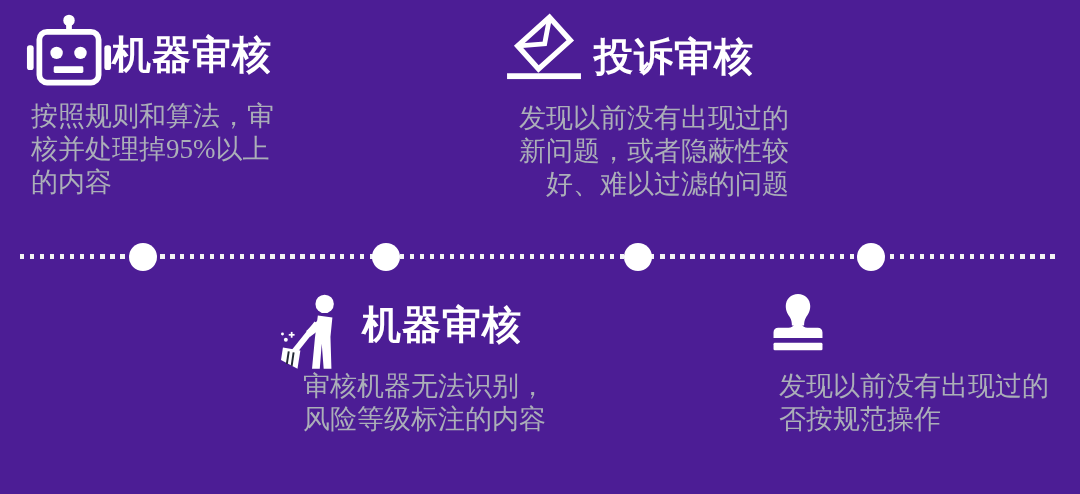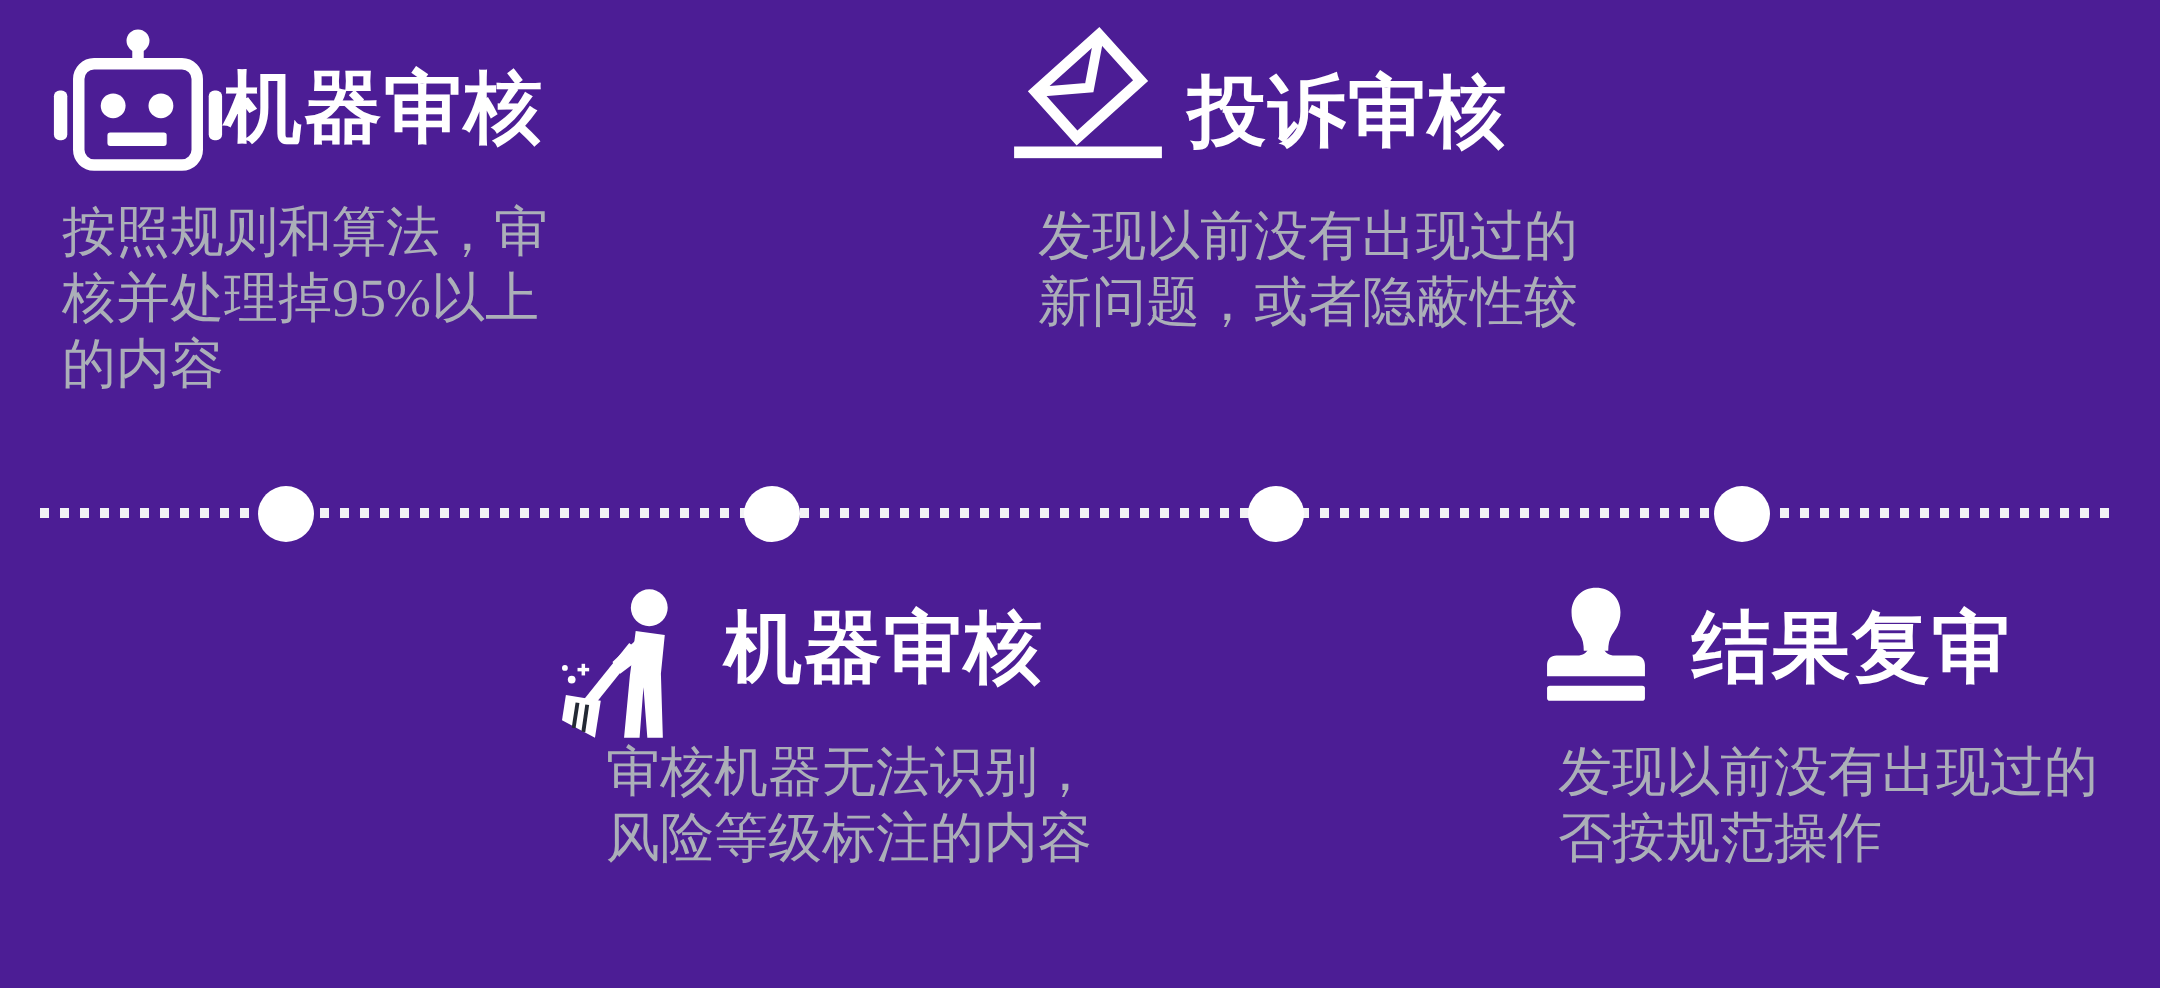--- a/index.html
+++ b/index.html
@@ -110,20 +110,21 @@
         <rect x="19" y="16" width="44" height="32" fill="none" stroke="#fff" stroke-width="5.5"></rect>
         <polyline points="20,17 41,33 62,17" fill="none" stroke="#fff" stroke-width="5"></polyline>
       </g>
       <rect x="3" y="63" width="76" height="6" fill="#fff"></rect>
     </svg>
   </span>
   <h2 class="step-title s2-title">投诉审核</h2>
   <div class="step-desc s2-desc">
     <div>发现以前没有出现过的</div>
     <div>新问题，或者隐蔽性较</div>
+    <div>好、难以过滤的问题</div>
   </div>
 
   <div class="dotted-line"></div>
   <div class="timeline-node node-1"></div>
   <div class="timeline-node node-2"></div>
   <div class="timeline-node node-3"></div>
   <div class="timeline-node node-4"></div>
 
   <span class="icon-box s3-icon">
     <svg viewBox="0 0 66 82" xmlns="http://www.w3.org/2000/svg">
@@ -146,19 +147,18 @@
     <div>风险等级标注的内容</div>
   </div>
 
   <span class="icon-box s4-icon">
     <svg viewBox="0 0 68 66" xmlns="http://www.w3.org/2000/svg">
       <path d="M34,1 C41.5,1 47,6.5 47,14 C47,20 44.5,23 42.5,26 C41,28.5 40.5,31 40.5,34.5 L27.5,34.5 C27.5,31 27,28.5 25.5,26 C23.5,23 21,20 21,14 C21,6.5 26.5,1 34,1 Z" fill="#fff"></path>
       <path d="M8,48 L8,42 C8,39 10,37 13,37 L24,37 C27,37 29,35.5 30,33.5 L38,33.5 C39,35.5 41,37 44,37 L55,37 C58,37 60,39 60,42 L60,48 Z" fill="#fff"></path>
       <rect x="8" y="53" width="52" height="8" rx="1.5" fill="#fff"></rect>
     </svg>
   </span>
-  <h2 class="step-title s4-title">结果复审</h2>
   <div class="step-desc s4-desc">
     <div>发现以前没有出现过的</div>
     <div>否按规范操作</div>
   </div>
 
 </div>
 
 </body></html>

